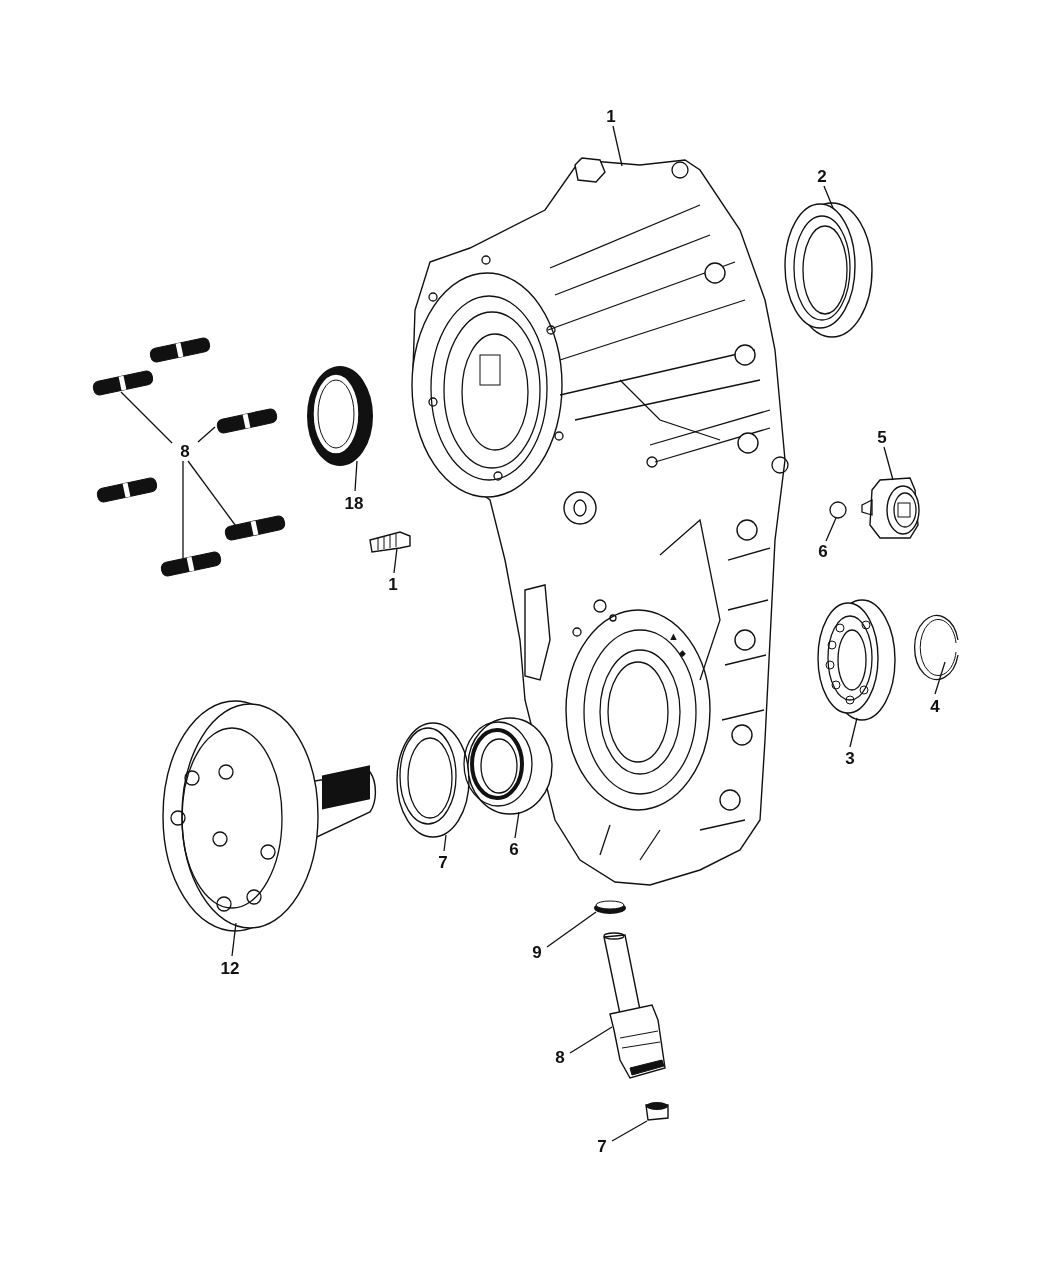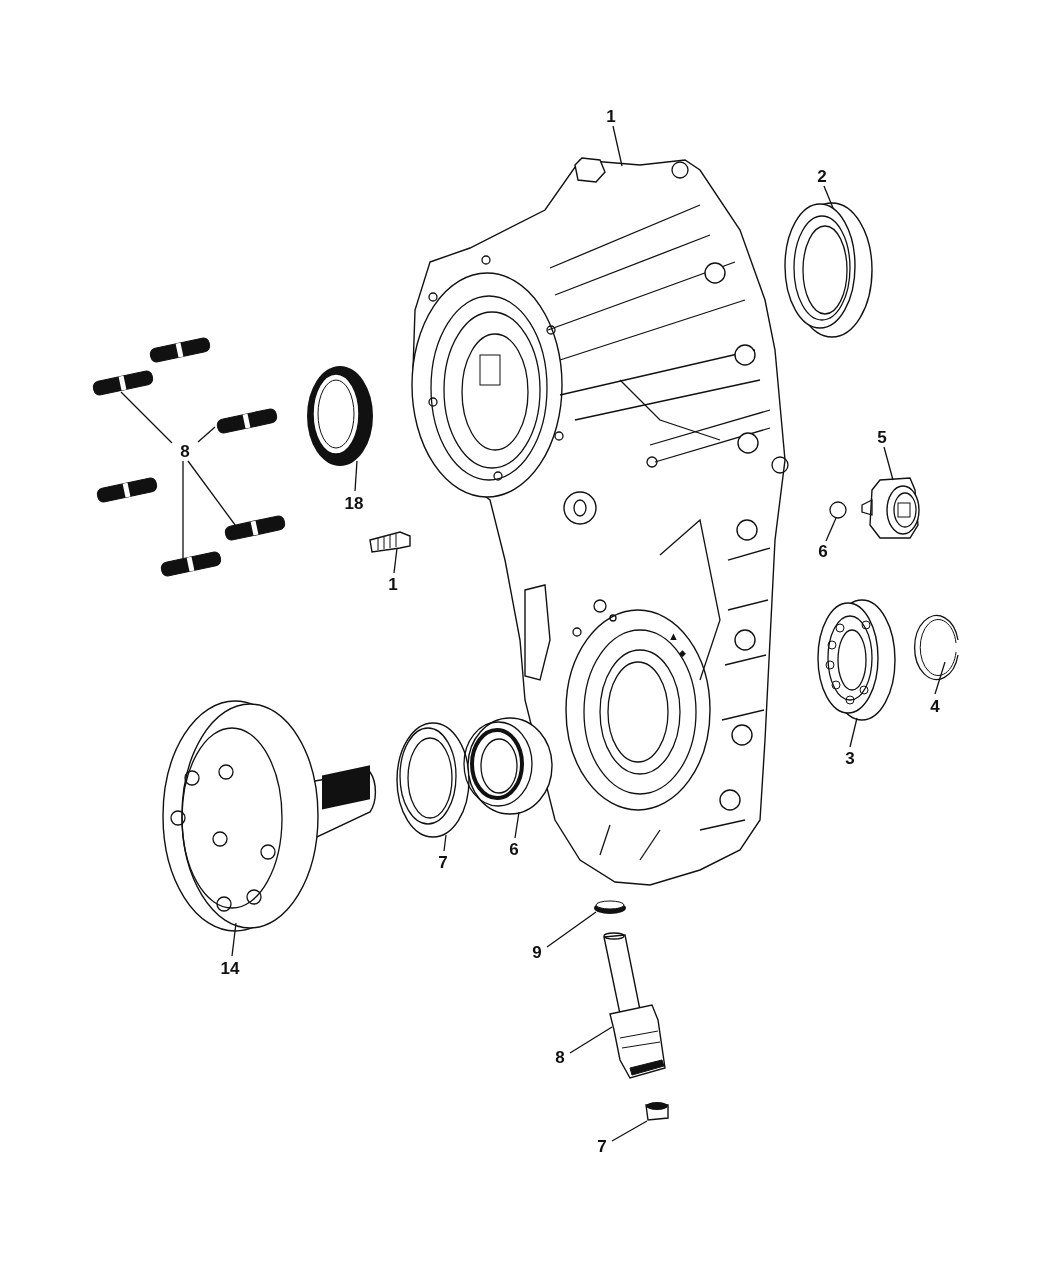--- a/index.html
+++ b/index.html
@@ -230,17 +230,17 @@
   <div class="callout" style="left:822px;top:176px">2</div>
   <div class="callout" style="left:850px;top:758px">3</div>
   <div class="callout" style="left:935px;top:706px">4</div>
   <div class="callout" style="left:882px;top:437px">5</div>
   <div class="callout" style="left:823px;top:551px">6</div>
   <div class="callout" style="left:602px;top:1146px">7</div>
   <div class="callout" style="left:560px;top:1057px">8</div>
   <div class="callout" style="left:537px;top:952px">9</div>
   <div class="callout" style="left:514px;top:849px">6</div>
   <div class="callout" style="left:443px;top:862px">7</div>
-  <div class="callout" style="left:230px;top:968px">14</div>
+  <div class="callout" style="left:230px;top:968px">12</div>
   <div class="callout" style="left:393px;top:584px">1</div>
   <div class="callout" style="left:354px;top:503px">18</div>
   <div class="callout" style="left:185px;top:451px">8</div>
 </div>
 
 </body></html>

